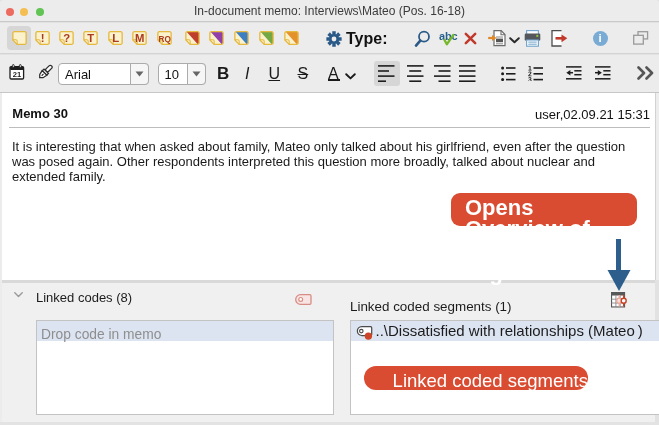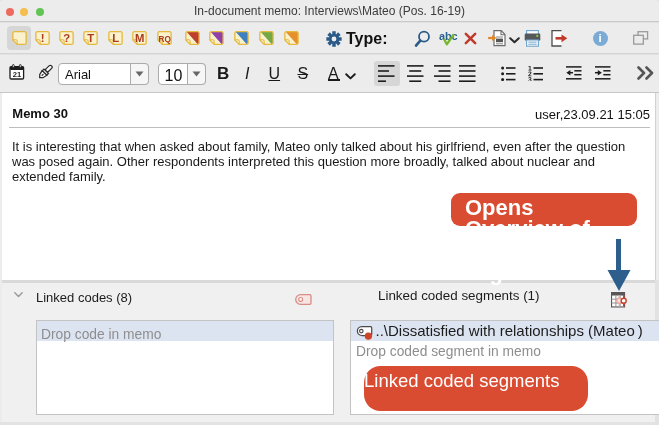--- a/index.html
+++ b/index.html
@@ -21,37 +21,37 @@
   #memoh { left:12.3px; top:106px; font-size:13px; font-weight:bold; color:#111; }
   #memodate { right:9px; top:107px; font-size:13px; color:#111; }
   #memoline { left:9px; top:127px; width:641px; height:1px; background:#bdbdbd; }
   #memotext { left:12px; top:139.3px; font-size:13px; line-height:15.1px; color:#1a1a1a; }
   
   .callout { position:absolute; background:#d94c32; border-radius:9px; color:#fff; }
   #co1 { left:451px; top:193px; width:186px; height:33px; font-size:22px; line-height:21.7px; padding:3.5px 0 0 14px;font-weight:bold; }
   
   #panel { left:2px; top:279.5px; width:653px; height:142.5px; background:#f0f0f0; border-top:3.5px solid #d9d9d9; }
   #lc { left:36px; top:289.5px; font-size:13px; color:#1c1c1c; }
-  #lcs { left:350px; top:288px; font-size:13.4px; color:#1c1c1c;margin-left:28px; }
+  #lcs { left:350px; top:299px; font-size:13.4px; color:#1c1c1c; }
   .box { position:absolute; background:#fff; border:1px solid #c3c3c3; }
   #box1 { left:36px; top:320px; width:298px; height:95px; }
   #box2 { left:350px; top:320px; width:359px; height:95px; }
   .boxhead { height:20px; background:#dde4f1; }
   .graytxt { color:#8e8e8e; font-size:13px; }
-  #pill { left:364px; top:365.5px; width:224px; height:45px; background:#d94c32; border-radius:16.5px; color:#fff; font-size:18.5px; text-align:left; line-height:29.5px; }
+  #pill { left:364px; top:365.5px; width:224px; height:24px; background:#d94c32; border-radius:16.5px; color:#fff; font-size:18.5px; text-align:right; line-height:29.5px; }
   #bottomstrip { left:0; top:422px; width:659px; height:3px; background:#e3e3e3; }
   .ico { position:absolute; }
 </style>
 </head>
 <body>
 <div id="titlebar" class="abs">
   <div class="light" style="left:5.5px; background:#ed6a5f;"></div>
   <div class="light" style="left:20px; background:#f4bf50;"></div>
   <div class="light" style="left:35.5px; background:#61c454;"></div>
-  <div id="title">In-document memo: Interviews\Mateo (Pos. 16-19)</div>
+  <div id="title">In-document memo: Interviews\Mateo (Pos. 16-18)</div>
 </div>
 
 <div id="tb1" class="abs">
   <div class="selbg" style="left:7px; top:3px; width:24px; height:24px;"></div>
 </div>
 <svg class="ico" style="left:11.9px; top:31.2px;" width="15" height="14" viewBox="0 0 14.2 13.6">
     <path d="M2.05,0.65 H12.15 a1.4,1.4 0 0 1 1.4,1.4 V11.55 a1.4,1.4 0 0 1 -1.4,1.4 H4.85 L0.65,8.75 V2.05 A1.4,1.4 0 0 1 2.05,0.65 Z" fill="#faf1cd"></path>
     <path d="M2.05,0.65 H12.15 a1.4,1.4 0 0 1 1.4,1.4 V11.55 a1.4,1.4 0 0 1 -1.4,1.4 H4.85 L0.65,8.75 V2.05 A1.4,1.4 0 0 1 2.05,0.65 Z" fill="none" stroke="#e5b83e" stroke-width="1.25"></path>
     <path d="M4.85,12.95 V9.85 a1.4,1.4 0 0 0 -1.4,-1.4 H0.65" fill="none" stroke="#e5b83e" stroke-width="1"></path>
   </svg>
@@ -197,21 +197,21 @@
 </g>
   </svg>
 <div class="abs" style="left:58px; top:62.5px; width:91px; height:22px; background:#fff; border:1px solid #ababab; border-radius:4px;"></div>
 <div class="abs" style="left:130px; top:62.5px; width:19px; height:22px; background:#f6f6f6; border:1px solid #ababab; border-radius:0 4px 4px 0;"></div>
 <span class="abs" style="left:65px; top:66.5px; font-size:13px; color:#111;">Arial</span>
 <svg class="ico" style="left:135px; top:71px;" width="9" height="6" viewBox="0 0 9 6">
     <polygon points="0.5,0.5 8.5,0.5 4.5,5.5" fill="#666"></polygon>
   </svg>
 <div class="abs" style="left:158px; top:62.5px; width:48px; height:22px; background:#fff; border:1px solid #ababab; border-radius:4px;"></div>
 <div class="abs" style="left:187px; top:62.5px; width:19px; height:22px; background:#f6f6f6; border:1px solid #ababab; border-radius:0 4px 4px 0;"></div>
-<span class="abs" style="left:164.5px; top:66.5px; font-size:16px; color:#111;">10</span>
+<span class="abs" style="left:164.5px; top:66.5px; font-size:13px; color:#111;">10</span>
 <svg class="ico" style="left:192px; top:71px;" width="9" height="6" viewBox="0 0 9 6">
     <polygon points="0.5,0.5 8.5,0.5 4.5,5.5" fill="#666"></polygon>
   </svg>
 <span class="abs" style="left:217px; top:64px; font-size:17px; font-weight:bold; color:#1a1a1a;">B</span>
 <span class="abs" style="left:245px; top:64.5px; font-size:16px; font-style:italic; color:#1a1a1a;">I</span>
 <span class="abs" style="left:268.5px; top:64.5px; font-size:16px; text-decoration:underline; color:#1a1a1a;">U</span>
 <span class="abs" style="left:297.5px; top:64.5px; font-size:16px; text-decoration:line-through; color:#1a1a1a;">S</span>
 <span class="abs" style="left:328px; top:64.5px; font-size:16px; color:#1a1a1a;">A</span>
 <div class="abs" style="left:327.5px; top:79px; width:12px; height:2px; background:#1a1a1a;"></div>
 <svg class="ico" style="left:344.5px; top:72.5px;" width="11" height="7" viewBox="0 0 11 7">
@@ -296,37 +296,36 @@
 <g fill="none" stroke="#555" stroke-width="2.6" stroke-linecap="round" stroke-linejoin="round">
 <polyline points="1.5,1.5 7,7 1.5,12.5"></polyline>
       <polyline points="9.5,1.5 15,7 9.5,12.5"></polyline>
     </g>
   </svg>
 
 <div id="content" class="abs"></div>
 <div id="leftedge" class="abs"></div>
 <div id="rightedge" class="abs"></div>
 <div id="memoh" class="abs">Memo 30</div>
-<div id="memodate" class="abs">user,23.09.21 15:05</div>
+<div id="memodate" class="abs">user,02.09.21 15:31</div>
 <div id="memoline" class="abs"></div>
 <div id="memotext" class="abs">It is interesting that when asked about family, Mateo only talked about his girlfriend, even after the question<br>was posed again. Other respondents interpreted this question more broadly, talked about nuclear and<br>extended family.</div>
 
 <div id="panel" class="abs"></div>
 <div id="lc" class="abs">Linked codes (8)</div>
 <div id="lcs" class="abs">Linked coded segments (1)</div>
 
 <div id="box1" class="box">
   <div class="boxhead">
       <span class="graytxt" style="position:absolute; left:4px; top:5px; font-size:13.8px; line-height:18px;">Drop code in memo</span>
     </div>
 </div>
 <div id="box2" class="box">
   <div class="boxhead"></div>
   <span style="position:absolute; left:24.5px; top:0.5px; font-size:15px; line-height:18px; color:#1c1c1c;">..\Dissatisfied with relationships (Mateo )</span>
-  <span style="position:absolute; left:5px; top:23px; color:#8e8e8e; font-size:13.8px;">Drop coded segment in memo</span>
 </div>
 
 <div id="co1" class="callout">Opens Overview of<br>coded segments</div>
 <svg class="ico" style="left:605px; top:239px;" width="28" height="53" viewBox="0 0 28 53">
   <rect x="11" y="0" width="5" height="33" fill="#2e5f8c"></rect>
   <polygon points="2.5,31 25.5,31 14,52" fill="#2e5f8c"></polygon>
 </svg>
 
 <div id="pill" class="abs">Linked coded segments</div>
 <svg class="ico" style="left:13.5px; top:292px;" width="9" height="6" viewBox="0 0 9 6">

